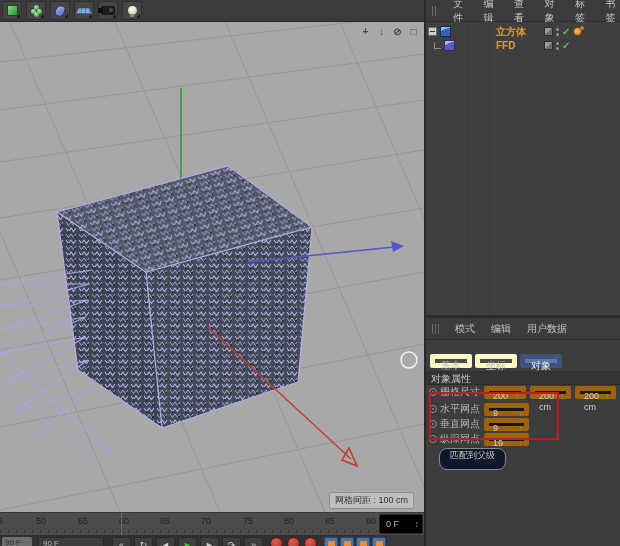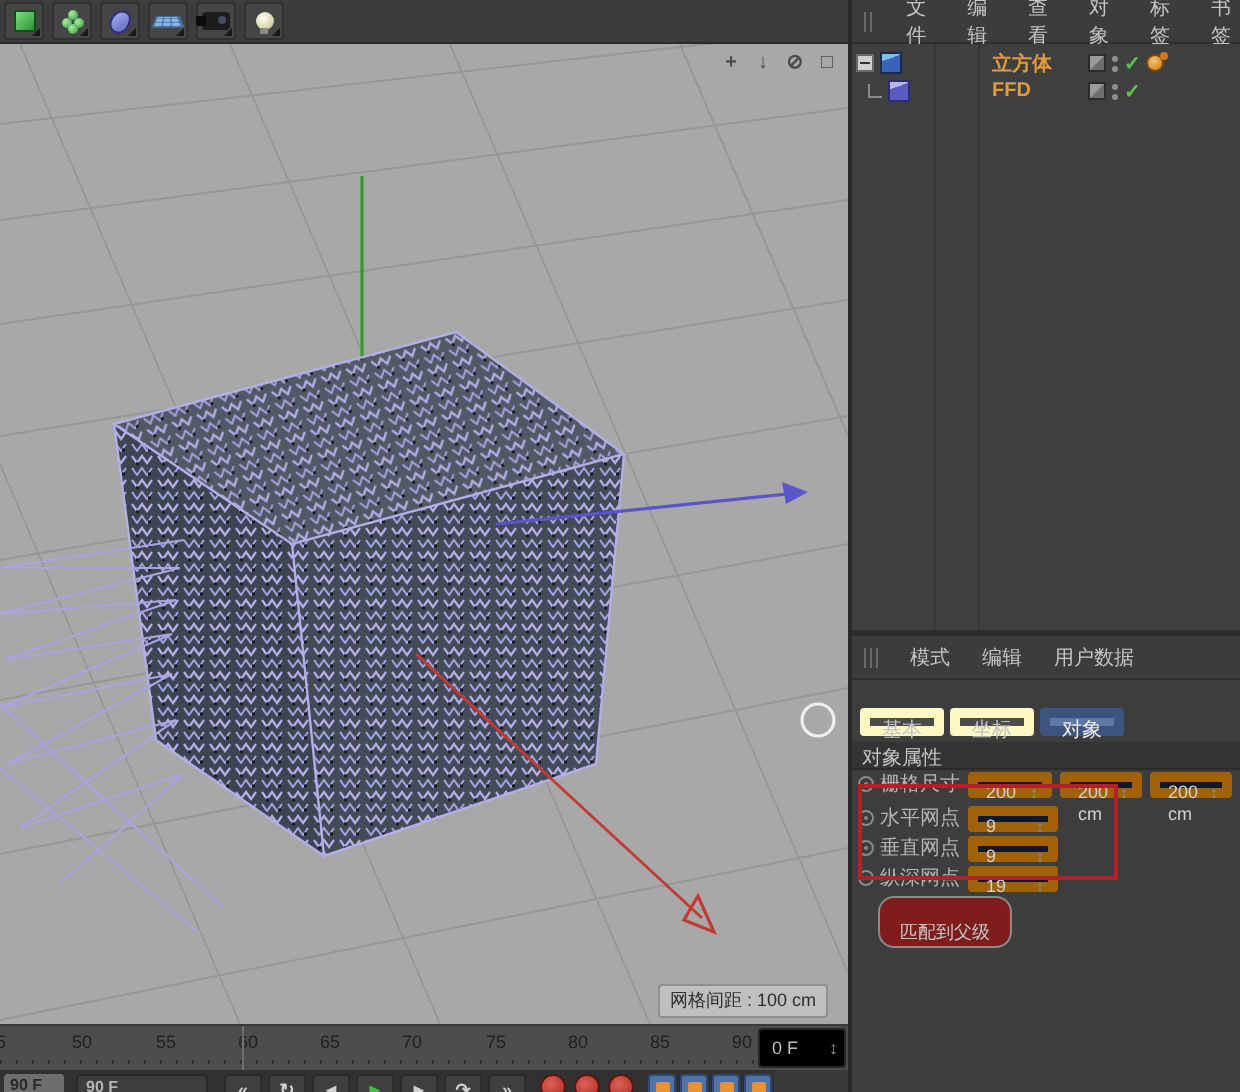--- a/index.html
+++ b/index.html
@@ -34,21 +34,21 @@
   
   .ruler { position:absolute; left:0; top:512px; width:424px; height:23px; background:#4d4d4d; border-top:1px solid #3a3a3a; overflow:hidden; }
   .tick { position:absolute; top:3px; font-size:9px; color:#1f1f1f; }
   .tickdots { position:absolute; left:0; top:17px; width:378px; height:2px;
     background:repeating-linear-gradient(90deg,#2f2f2f 0 1px,transparent 1px 8px); }
   .marker60 { position:absolute; left:121px; top:0; width:1px; height:23px; background:#6e6e6e; }
   .framefield { position:absolute; left:379px; top:1px; width:44px; height:20px; background:#000000; border:1px solid #272727; border-radius:2px; color:#bdbdbd; font-size:9px; line-height:18px; padding-left:6px; }
   .framefield .st { position:absolute; right:3px; top:0; color:#8a8a8a; }
 
   
-  .transport { position:absolute; left:0; top:535px; width:387px; height:11px; background:#313131; overflow:hidden;font-weight:bold; }
+  .transport { position:absolute; left:0; top:535px; width:387px; height:11px; background:#313131; overflow:hidden; }
   .tfield1 { position:absolute; left:2px; top:2px; width:30px; height:14px; background:#6e6e6e; color:#2a2a2a; font-size:8px; padding:1px 3px; border-radius:2px; }
   .tfield2 { position:absolute; left:38px; top:2px; width:66px; height:14px; background:#3d3d3d; border:1px solid #2a2a2a; color:#b5b5b5; font-size:8px; padding:1px 4px; border-radius:2px; }
   .tbtn { position:absolute; top:2px; width:19px; height:16px; background:#3f3f3f; border:1px solid #2b2b2b; border-radius:2px; color:#cfcfcf; font-size:9px; text-align:center; line-height:14px; }
   .tbtn.play { color:#3ec63e; }
   .rbtn { position:absolute; top:2px; width:13px; height:13px; border-radius:50%; background:radial-gradient(circle at 40% 35%,#e06055,#a32b22); border:1px solid #5e120c; }
   .bbtn { position:absolute; top:2px; width:14px; height:14px; background:#4f74a8; border:1px solid #2e4a74; border-radius:2px; }
   .bbtn i { display:block; margin:3px auto 0; width:7px; height:7px; background:#e8913a; border-radius:1px; }
   .dotgrid { position:absolute; top:3px; width:10px; height:12px;
     background:repeating-linear-gradient(0deg,#cfcfcf 0 2px,transparent 2px 5px), repeating-linear-gradient(90deg,#cfcfcf 0 2px,transparent 2px 5px); opacity:.8; }
   .okey { position:absolute; top:2px; width:12px; height:14px; background:#e8913a; border-radius:2px; border:1px solid #8a4f12; }
@@ -83,21 +83,21 @@
   .secband { position:absolute; left:0; top:371px; width:194px; height:14px; background:#343434; border-bottom:1px solid #2b2b2b; font-size:10px; color:#c6c6c6; padding:1px 0 0 5px; font-weight:normal; }
 
   .prow { position:absolute; left:0; width:194px; height:14px; display:flex; align-items:center; font-size:10px; color:#b5b5b5; }
   .keycircle { width:8px; height:8px; border:1px solid #8a8a8a; border-radius:50%; margin:0 3px 0 3px; position:relative; flex:none; }
   .keycircle:after { content:""; position:absolute; left:2px; top:2px; width:2px; height:2px; border-radius:50%; background:#8a8a8a; }
   .plabel { width:44px; flex:none; }
   .pfield { position:relative; height:13px; background:#0f172a; border:5px solid #a16207; border-radius:2px; color:#d2d2d2; font-size:9px; line-height:11px; padding-left:4px; margin-right:4px; }
   .pfield .st { position:absolute; right:2px; top:0; color:#8a8a8a; font-size:8px; line-height:11px; }
   .w44 { width:45px; } .w43 { width:44px; }
   .redbox { position:absolute; left:3px; top:392px; width:130px; height:48px; border:2px solid #b3202a; pointer-events:none; }
-  .matchbtn { position:absolute; left:13px; top:448px; height:22px; padding:12px 10px; background:#7f1d1d; border:1px solid #8a8a8a; border-radius:8px; font-size:9px; color:#c8c8c8; line-height:11px; }
+  .matchbtn { position:absolute; left:13px; top:448px; height:22px; padding:1px 10px; background:#0f172a; border:1px solid #8a8a8a; border-radius:8px; font-size:9px; color:#c8c8c8; line-height:11px; }
 </style>
 </head>
 <body>
 
 <div class="app">
 
   <div class="topbar">
     <div class="tools">
       <div class="tool">
           <div class="ic-cube"></div>

